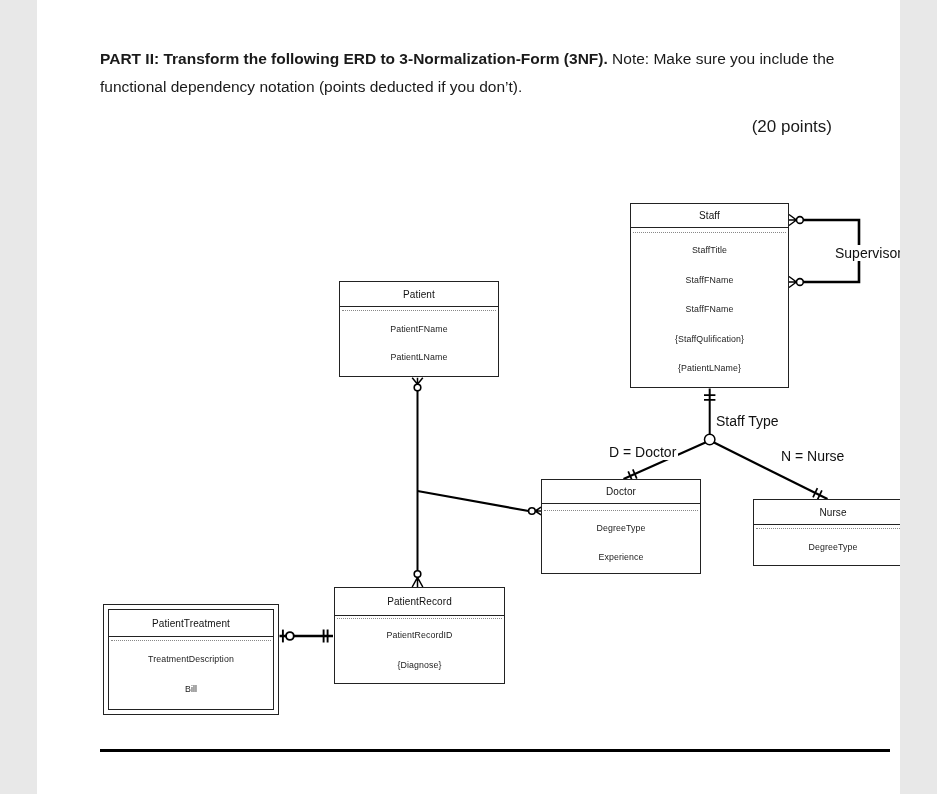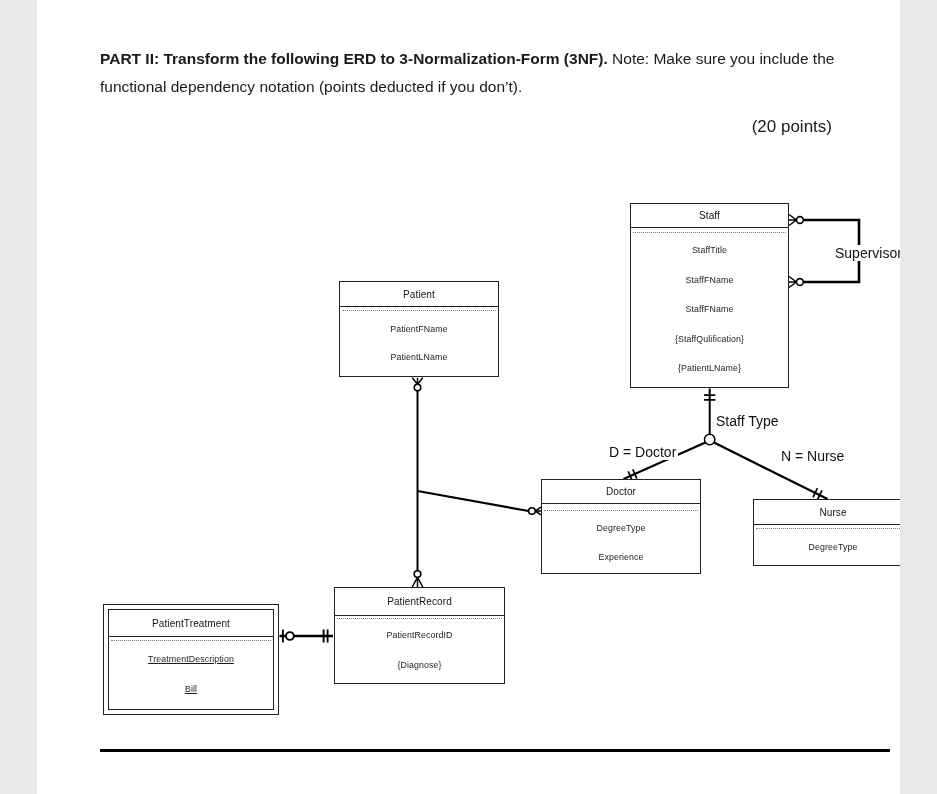--- a/index.html
+++ b/index.html
@@ -73,21 +73,21 @@
   #patient-record .etitle { height: 27.5px; }
   #patient-record .dotted { margin-top: 2.5px; }
   #patient-record .attrs  { padding-top: 1.5px; }
   #patient-record .attr   { height: 29.5px; }
 
   
   #patient-treatment { left: 66px; top: 604px; width: 176px; height: 111px; padding: 4px; }
   #patient-treatment .inner { width: 100%; height: 100%; border: 1.3px solid #222; background: #fff; }
   #patient-treatment .etitle { height: 27px; }
   #patient-treatment .dotted { margin-top: 3px; }
-  #patient-treatment .attrs  { padding-top: 3px; text-decoration: underline; }
+  #patient-treatment .attrs  { padding-top: 3px; }
   #patient-treatment .attr   { height: 30px; }
 
   
   .lbl {
     position: absolute; z-index: 3; background: #fff;
     font-size: 14px; color: #111; white-space: nowrap; padding: 0 2px;
   }
   #lbl-supervisor { left: 796px; top: 245px; }
   #lbl-stafftype  { left: 677px; top: 413px; text-align: right; }
   #lbl-ddoctor    { left: 570px; top: 444px; }

